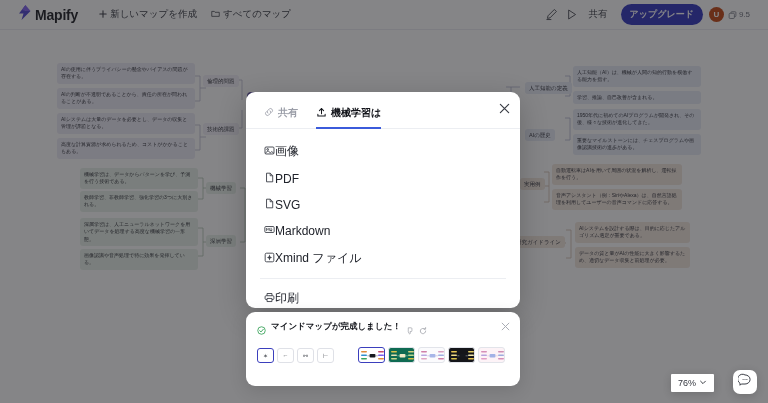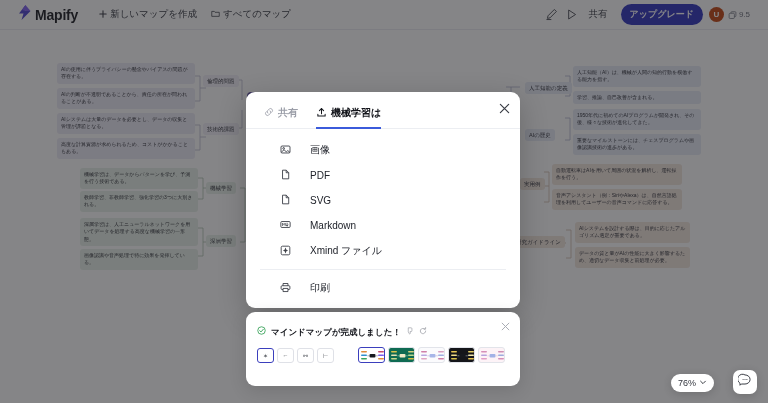--- a/index.html
+++ b/index.html
@@ -84,58 +84,58 @@
   }
   .tabs { display: flex; gap: 18px; padding: 14px 18px 0 18px; border-bottom: 1px solid #eceef2; }
   .tab {
     display: flex; align-items: center; gap: 4px; padding-bottom: 7px;
     font-size: 10px; cursor: pointer; color: #9b9ea8; font-weight: 700;
     border-bottom: 2px solid transparent; margin-bottom: -1px;
   }
   .tab.active { color: #14161c; border-bottom-color: #3b5bdb; }
   .menu { padding: 8px 0 0 0; }
   .menu-item {
-    display: flex; align-items: center; gap: 19px;
-    padding: 6px 18px; font-size: 10px; color: #20232b; cursor: pointer; margin-left: 16px;
+    display: flex; align-items: center; gap: 0;
+    padding: 6px 18px; font-size: 12px; color: #20232b; cursor: pointer;
   }
   .menu-sep { height: 1px; background: #eceef2; margin: 5px 14px; }
 
   
   .toast {
     position: absolute; left: 246px; top: 312px; width: 274px; height: 74px;
     background: #fff; border-radius: 9px; z-index: 20;
     box-shadow: 0 4px 18px rgba(0,0,0,.14); padding: 9px 11px;
   }
   .toast-close {
     position: absolute; right: 8px; top: 7px; width: 14px; height: 14px;
     display: flex; align-items: center; justify-content: center;
     cursor: pointer; color: #a7aab3;
   }
-  .toast-title { display: flex; align-items: flex-end; gap: 5px; }
+  .toast-title { display: flex; align-items: flex-start; gap: 5px; }
   .toast-title-txt { font-size: 8.5px; font-weight: 700; color: #14161c; }
   .toast-sub { font-size: 7.5px; color: #787c86; margin-top: 3px; }
   .toast-rows { display: flex; align-items: center; gap: 24px; margin-top: 8px; }
   .swatches { display: flex; gap: 3px; }
   .sw {
     width: 17px; height: 15px; border-radius: 3px; border: 1px solid #dfe1e7;
     cursor: pointer; display: flex; align-items: center; justify-content: center;
     font-size: 6px; color: #55585f; background: #fff;
   }
   .sw.sel { border: 1.5px solid #3b3fbd; }
   .theme {
     width: 27px; height: 16px; border-radius: 3px; cursor: pointer;
     border: 1px solid #e2e4ea; position: relative; overflow: hidden;
   }
   .theme.sel { border: 1.5px solid #3b3fbd; }
   .theme svg { display: block; }
 
   
   .zoomctl {
     position: absolute; right: 54px; bottom: 11px; z-index: 20;
-    background: #fff; border-radius: 9px; box-shadow: 0 2px 8px rgba(0,0,0,.16);
+    background: #fff; border-radius: 1px; box-shadow: 0 2px 8px rgba(0,0,0,.16);
     display: flex; align-items: center; gap: 3px; padding: 4px 7px;
     font-size: 9px; color: #33363e; cursor: pointer;
   }
   .chatbtn {
     position: absolute; right: 11px; bottom: 9px; z-index: 20;
     width: 24px; height: 24px; border-radius: 7px; background: #fff;
     box-shadow: 0 2px 8px rgba(0,0,0,.16);
     display: flex; align-items: center; justify-content: center; cursor: pointer; color: #33363e;
   }
 </style>

